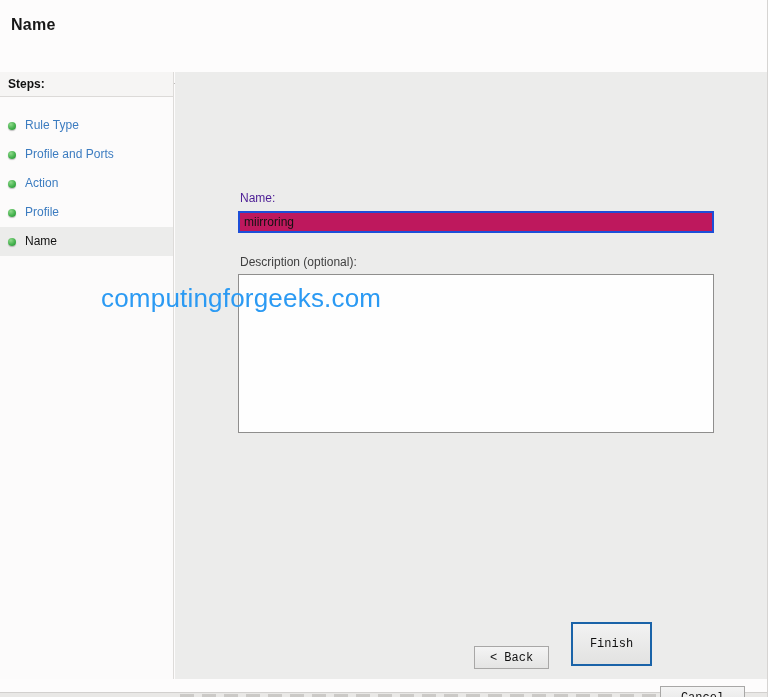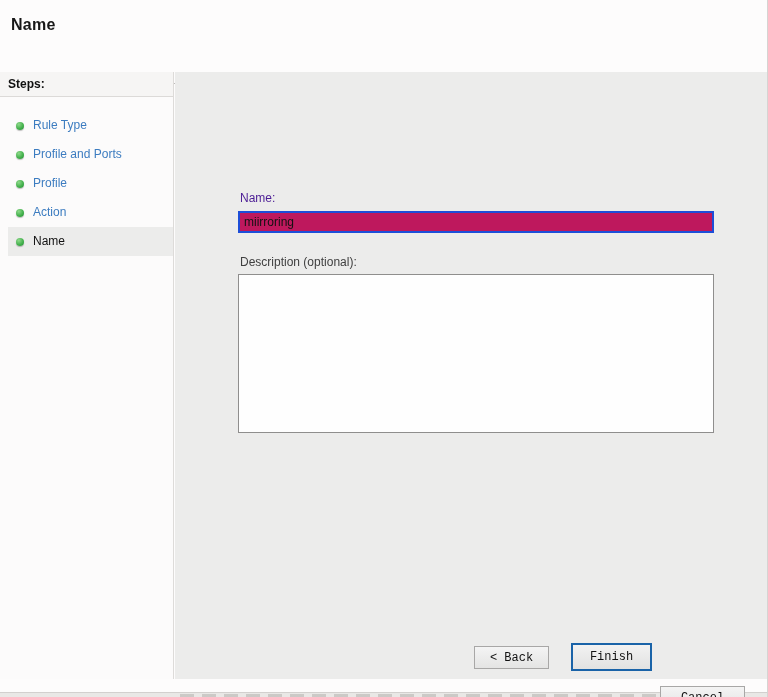--- a/index.html
+++ b/index.html
@@ -56,21 +56,21 @@
   .steps-heading {
     height: 25px;
     line-height: 25px;
     padding-left: 8px;
     font-size: 12px;
     font-weight: bold;
     color: #111;
     background: #f6f5f4;
     border-bottom: 1px solid #dcdad8;
   }
-  .steps-list { padding-top: 14px; padding-left: 8px; }
+  .steps-list { padding-top: 14px; }
   .step-item {
     position: relative;
     height: 29px;
     line-height: 29px;
     padding-left: 25px;
     font-size: 12px;
     color: #3c7cc0;
     cursor: pointer;
     white-space: nowrap;
   }
@@ -152,22 +152,22 @@
     border: 1px solid #a8a7a6;
     font-family: Liberation Mono, monospace;
     font-size: 12px;
     color: #111;
     cursor: pointer;
     z-index: 4;
   }
   .btn-back   { left: 474px; top: 646px; width: 75px; }
   .btn-cancel { left: 660px; top: 646px; width: 85px; margin-top: 40px; }
   .btn-finish {
-    left: 571px; top: 643px;
-    width: 81px; height: 28px;
+    left: 571px; top: 622px;
+    width: 81px; height: 44px;
     border: 2px solid #1a63a8;
     background: linear-gradient(#f2f2f2, #e2e2e1);
   }
 
   
   .bottom-strip {
     position: absolute;
     left: 0; bottom: 0;
     width: 768px; height: 5px;
     background: #e9e8e6;
@@ -199,42 +199,43 @@
         <div class="step-item">
           <span class="step-bullet"></span>
           <span>Rule Type</span>
         </div>
         <div class="step-item">
           <span class="step-bullet"></span>
           <span>Profile and Ports</span>
         </div>
         <div class="step-item">
           <span class="step-bullet"></span>
+          <span>Action</span>
+        </div>
+        <div class="step-item">
+          <span class="step-bullet"></span>
           <span>Profile</span>
-        </div>
-        <div class="step-item">
-          <span class="step-bullet"></span>
-          <span>Action</span>
         </div>
         <div class="step-item current">
           <span class="step-bullet"></span>
           <span>Name</span>
         </div>
       </div>
     </div>
 
     <div class="content">
       <div class="name-label">Name:</div>
       <input class="name-input" type="text" value="miirroring" style="">
       <div class="desc-label">Description (optional):</div>
       <textarea class="desc-textarea" style=""></textarea>
     </div>
 
   </div>
 
+  <div class="watermark">computingforgeeks.com</div>
 
   <button class="btn btn-back">&lt; Back</button>
   <button class="btn btn-finish">Finish</button>
   <button class="btn btn-cancel">Cancel</button>
 
   <div class="bottom-strip">
     <div class="marks"></div>
   </div>
 
 </div>

